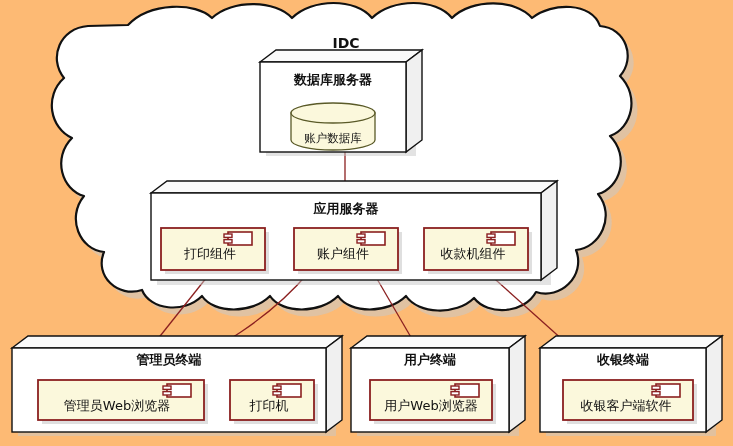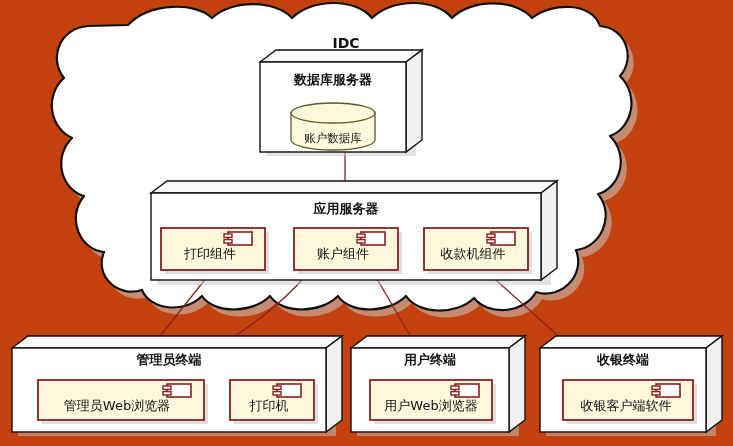--- a/index.html
+++ b/index.html
@@ -7,21 +7,21 @@
     padding: 0;
     background: #ffffff;
   }
   body {
     font-family: "DejaVu Sans", "Liberation Sans", sans-serif;
   }
   #canvas {
     position: relative;
     width: 733px;
     height: 446px;
-    background: #c2410c;
+    background: #fdba74;
     overflow: hidden;
   }
   #diagram-svg {
     position: absolute;
     left: 0;
     top: 0;
     width: 733px;
     height: 446px;
   }
   .node-title {

